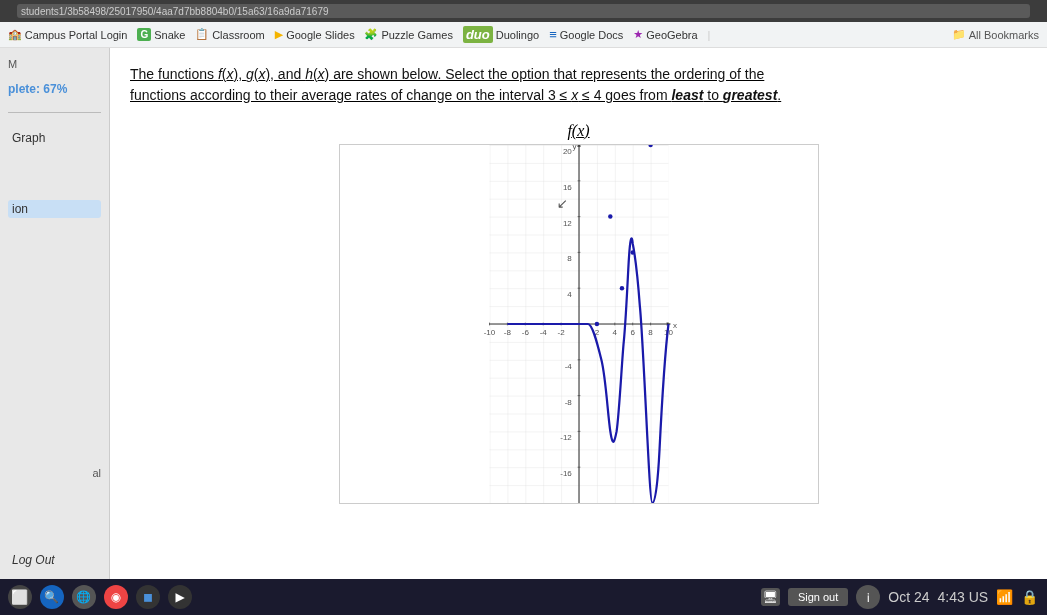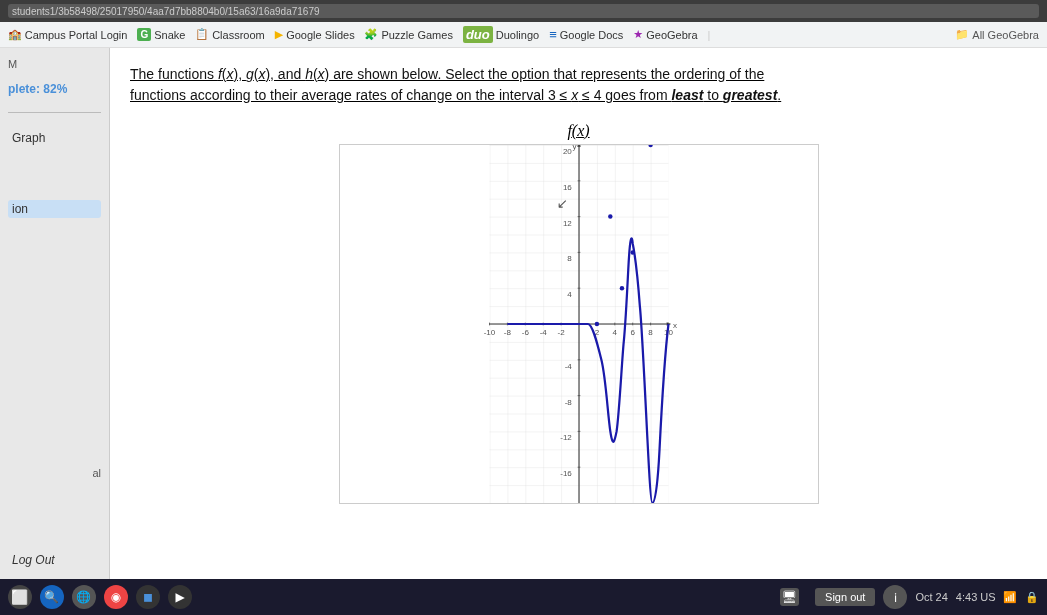--- a/index.html
+++ b/index.html
@@ -11,21 +11,21 @@
       background: #2a2a2a;
       position: relative;
     }
 
     
     .browser-top {
       height: 22px;
       background: #3c3c3c;
       display: flex;
       align-items: center;
-      padding: 0 8px;
+      padding: 0 17px;
       gap: 4px;
     }
     .url-bar {
       background: #5a5a5a;
       color: #ccc;
       font-size: 10px;
       flex: 1;
       height: 14px;
       border-radius: 3px;
       padding: 0 4px;
@@ -171,25 +171,24 @@
       color: #fff;
     }
     .sign-out-btn {
       background: #555;
       color: #fff;
       border: none;
       padding: 3px 10px;
       border-radius: 3px;
       font-size: 11px;
       cursor: pointer;
-      margin-left: 8px;
     }
     .taskbar-sys {
       color: #ccc;
-      font-size: 11px;
+      font-size: 14px;
     }
   </style>
 </head>
 <body>
 
 <div class="browser-top">
   <div class="url-bar">
     <span>students1/3b58498/25017950/4aa7d7bb8804b0/15a63/16a9da71679</span>
   </div>
 </div>
@@ -223,29 +222,29 @@
     <span style="color:#1565c0;font-size:13px;">≡</span>
     <span>Google Docs</span>
   </div>
   <div class="bookmark-item">
     <span style="color:#9c27b0;font-size:11px;">★</span>
     <span>GeoGebra</span>
   </div>
   <div class="bm-divider">|</div>
   <div class="bm-all bookmark-item">
     <span style="font-size:11px;">📁</span>
-    <span>All GeoGebra</span>
+    <span>All Bookmarks</span>
   </div>
 </div>
 
 <div class="main-area">
 
   <div class="sidebar">
     <div class="sidebar-label">M</div>
-    <div class="sidebar-highlight">plete: 82%</div>
+    <div class="sidebar-highlight">plete: 67%</div>
     <div style="border-top:1px solid #bbb;margin:4px 0;"></div>
     <div class="sidebar-item">
       <span>Graph</span>
     </div>
     <div class="sidebar-item active">
       <span>ion</span>
     </div>
     <div style="margin-top:auto;text-align:right;">
       <div class="sidebar-label">al</div>
     </div>

